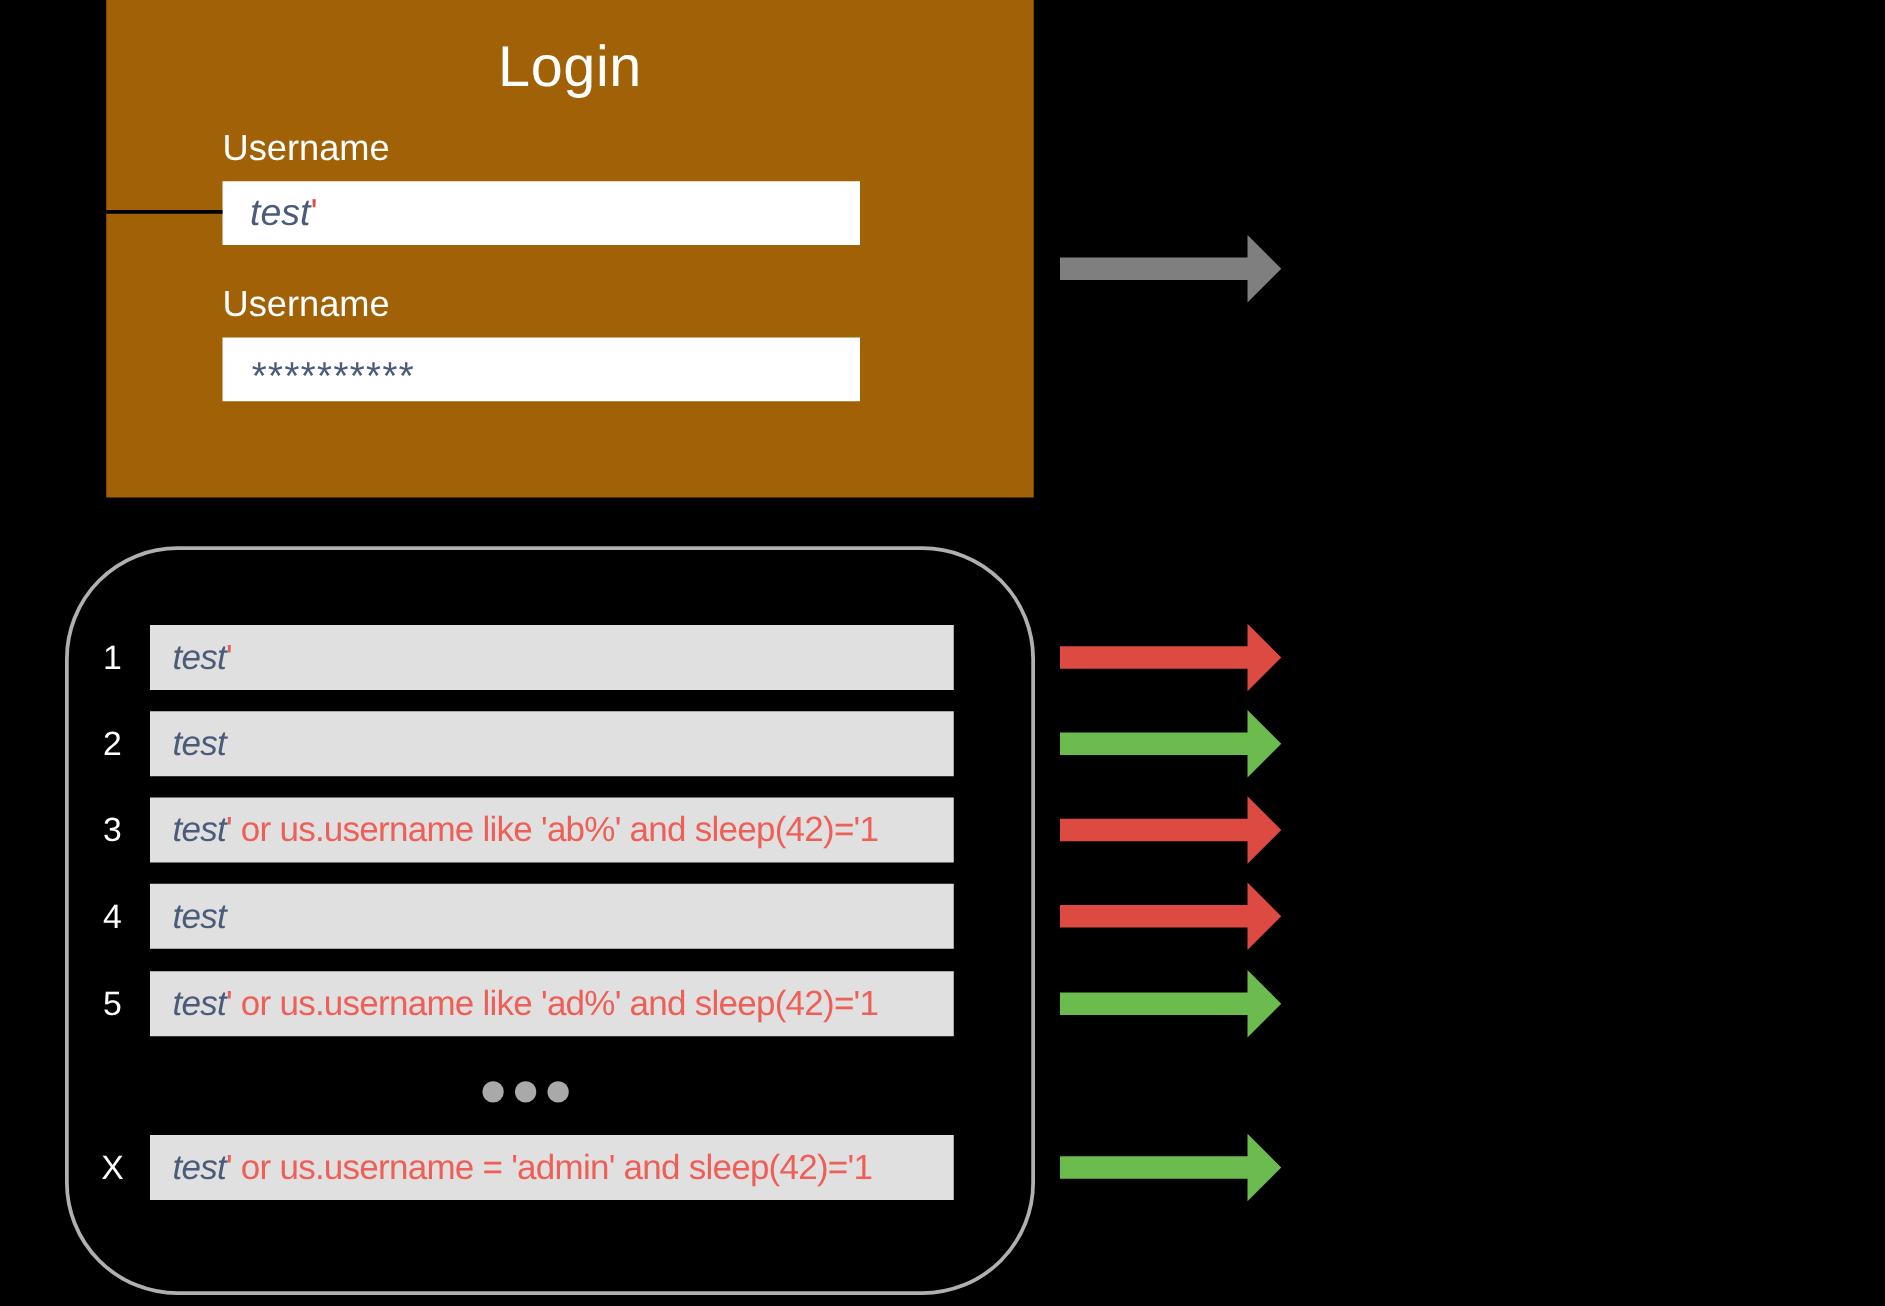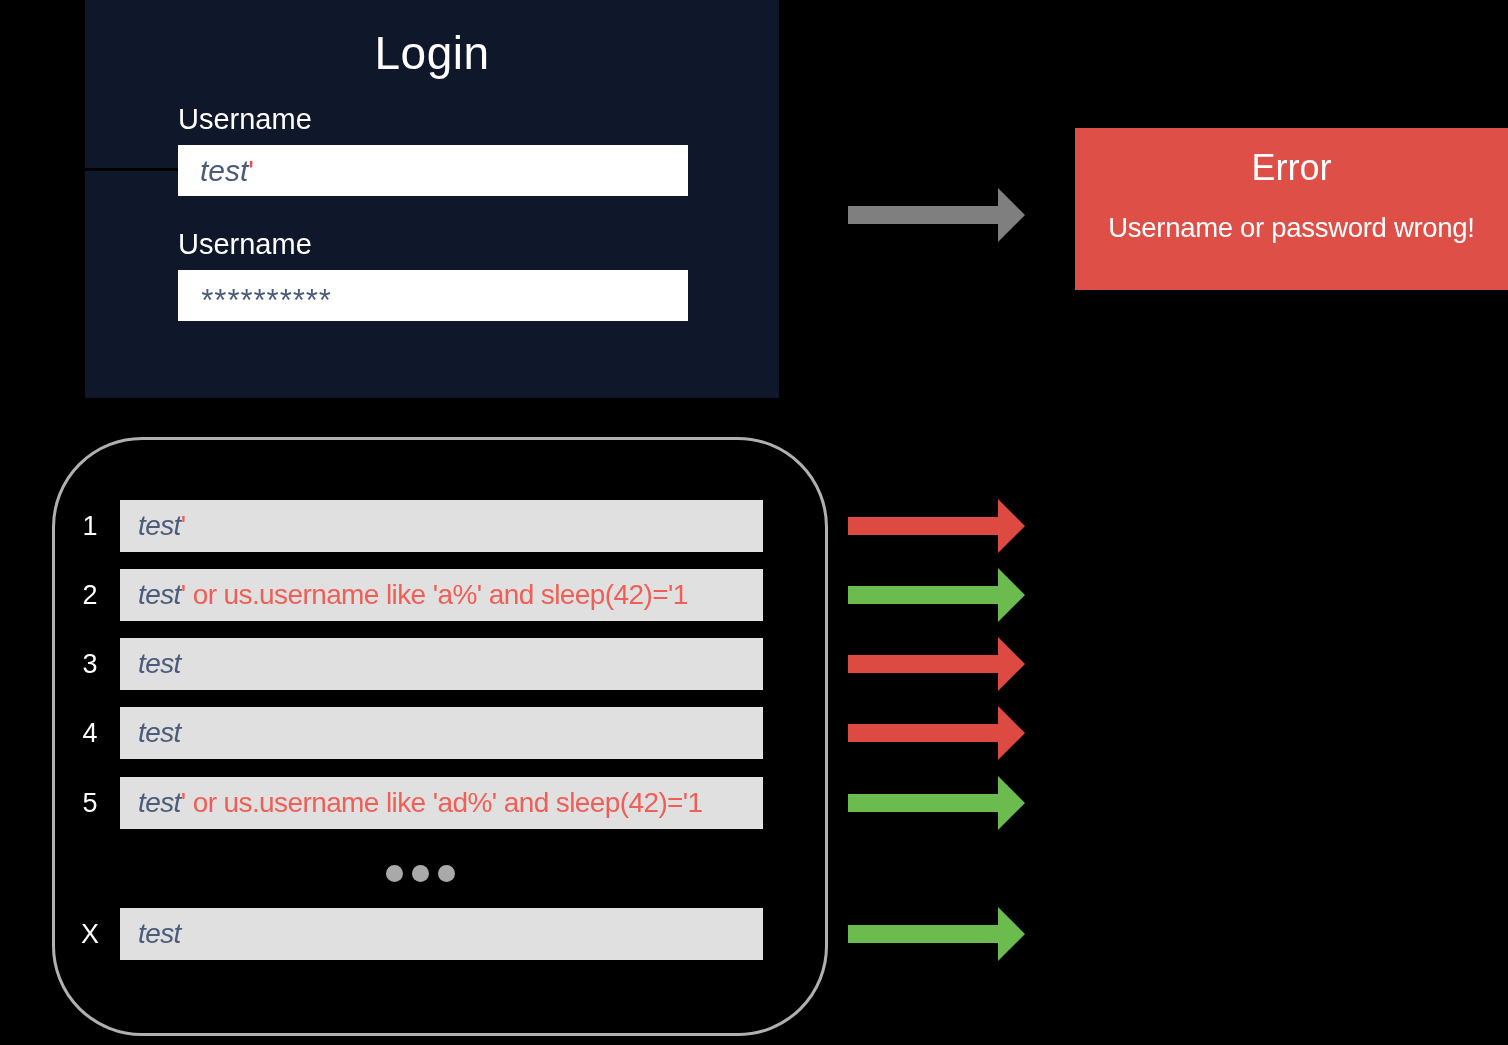--- a/index.html
+++ b/index.html
@@ -1,21 +1,21 @@
 <!DOCTYPE html>
 <html><head>
 <meta charset="utf-8">
 <style>
   html,body{margin:0;padding:0;background:#000;}
   #canvas{
     position:relative;width:1508px;height:1045px;background:#000;overflow:hidden;
     font-family:"Liberation Sans",sans-serif;
   }
   
-  .login-panel{position:absolute;left:85px;top:0;width:694px;height:398px;background:#0f172a;}
+  .login-panel{position:absolute;left:85px;top:0;width:694px;height:398px;background:#a16207;padding-left:48px;}
   .login-title{position:absolute;left:0;top:26px;width:100%;text-align:center;
     font-size:46px;color:#fff;font-weight:400;letter-spacing:.5px;}
   .field-label{position:absolute;left:93px;font-size:29px;color:#fff;text-align:center;}
   .label-username{top:103px;}
   .label-password{top:228px;}
   .input{position:absolute;left:93px;width:510px;height:51px;background:#fff;
     display:flex;align-items:center;padding-left:22px;box-sizing:border-box;font-size:30px;}
   .input-username{top:145px;}
   .input-password{top:270px;}
   .t-navy{color:#4b5b7a;font-style:italic;}
@@ -57,46 +57,42 @@
     <div class="input input-password">
         <span class="t-navy pw">**********</span>
       </div>
     <div class="connector"></div>
   </div>
 
   <svg class="arrow-abs" style="top:187px" width="178" height="56" viewBox="0 0 178 56">
     <polygon points="0,19 150,19 150,1 177,28 150,55 150,37 0,37" fill="#7f7f7f"></polygon>
   </svg>
 
-  <div class="error-box">
-    <div class="error-title">Error</div>
-    <div class="error-msg">Username or password wrong!</div>
-  </div>
 
   <div class="payload-container"></div>
 
   <div class="prow" style="top:500px">
     <span class="row-num">1</span>
     <div class="row-box"><span class="t-navy">test</span><span class="t-red">'</span></div>
     <svg class="arrow-cell" width="178" height="56" viewBox="0 0 178 56">
       <polygon points="0,19 150,19 150,1 177,28 150,55 150,37 0,37" fill="#dc4a42"></polygon>
     </svg>
   </div>
 
   <div class="prow" style="top:569px">
     <span class="row-num">2</span>
-    <div class="row-box"><span class="t-navy">test</span><span class="t-red">' or us.username like 'a%' and sleep(42)='1</span></div>
+    <div class="row-box"><span class="t-navy">test</span></div>
     <svg class="arrow-cell" width="178" height="56" viewBox="0 0 178 56">
       <polygon points="0,19 150,19 150,1 177,28 150,55 150,37 0,37" fill="#6bbb4e"></polygon>
     </svg>
   </div>
 
   <div class="prow" style="top:638px">
     <span class="row-num">3</span>
-    <div class="row-box"><span class="t-navy">test</span></div>
+    <div class="row-box"><span class="t-navy">test</span><span class="t-red">' or us.username like 'ab%' and sleep(42)='1</span></div>
     <svg class="arrow-cell" width="178" height="56" viewBox="0 0 178 56">
       <polygon points="0,19 150,19 150,1 177,28 150,55 150,37 0,37" fill="#dc4a42"></polygon>
     </svg>
   </div>
 
   <div class="prow" style="top:707px">
     <span class="row-num">4</span>
     <div class="row-box"><span class="t-navy">test</span></div>
     <svg class="arrow-cell" width="178" height="56" viewBox="0 0 178 56">
       <polygon points="0,19 150,19 150,1 177,28 150,55 150,37 0,37" fill="#dc4a42"></polygon>
@@ -112,19 +108,19 @@
   </div>
 
   <div class="dots">
     <span class="dot"></span>
     <span class="dot"></span>
     <span class="dot"></span>
   </div>
 
   <div class="prow" style="top:908px">
     <span class="row-num">X</span>
-    <div class="row-box"><span class="t-navy">test</span></div>
+    <div class="row-box"><span class="t-navy">test</span><span class="t-red">' or us.username = 'admin' and sleep(42)='1</span></div>
     <svg class="arrow-cell" width="178" height="56" viewBox="0 0 178 56">
       <polygon points="0,19 150,19 150,1 177,28 150,55 150,37 0,37" fill="#6bbb4e"></polygon>
     </svg>
   </div>
 
 </div>
 
 </body></html>

